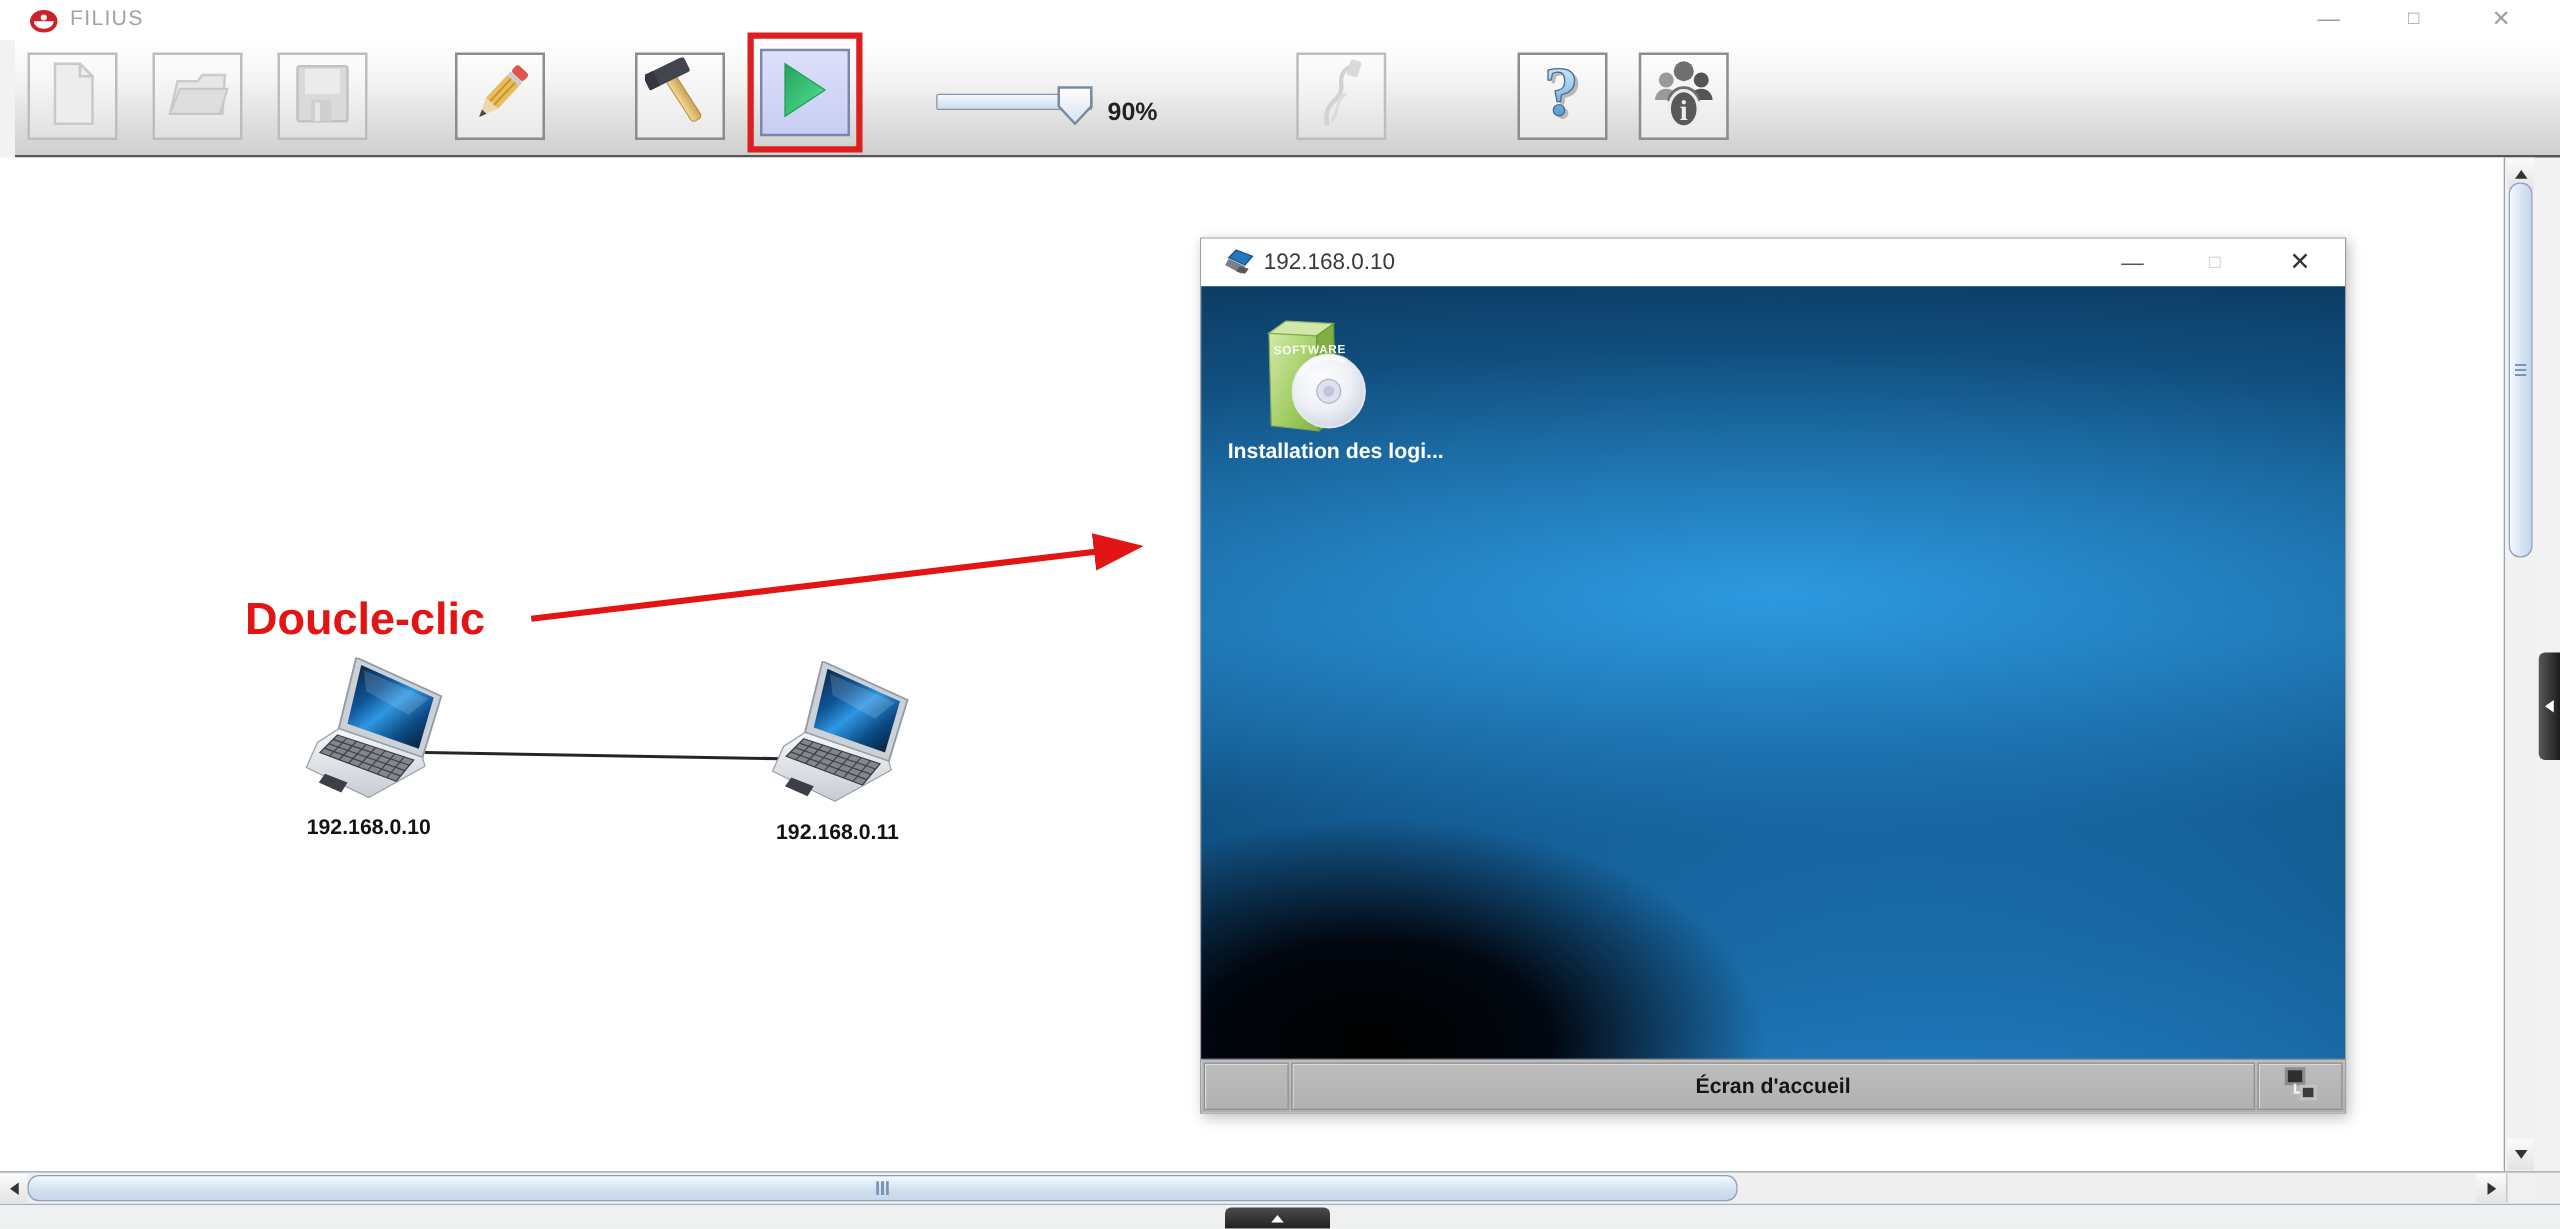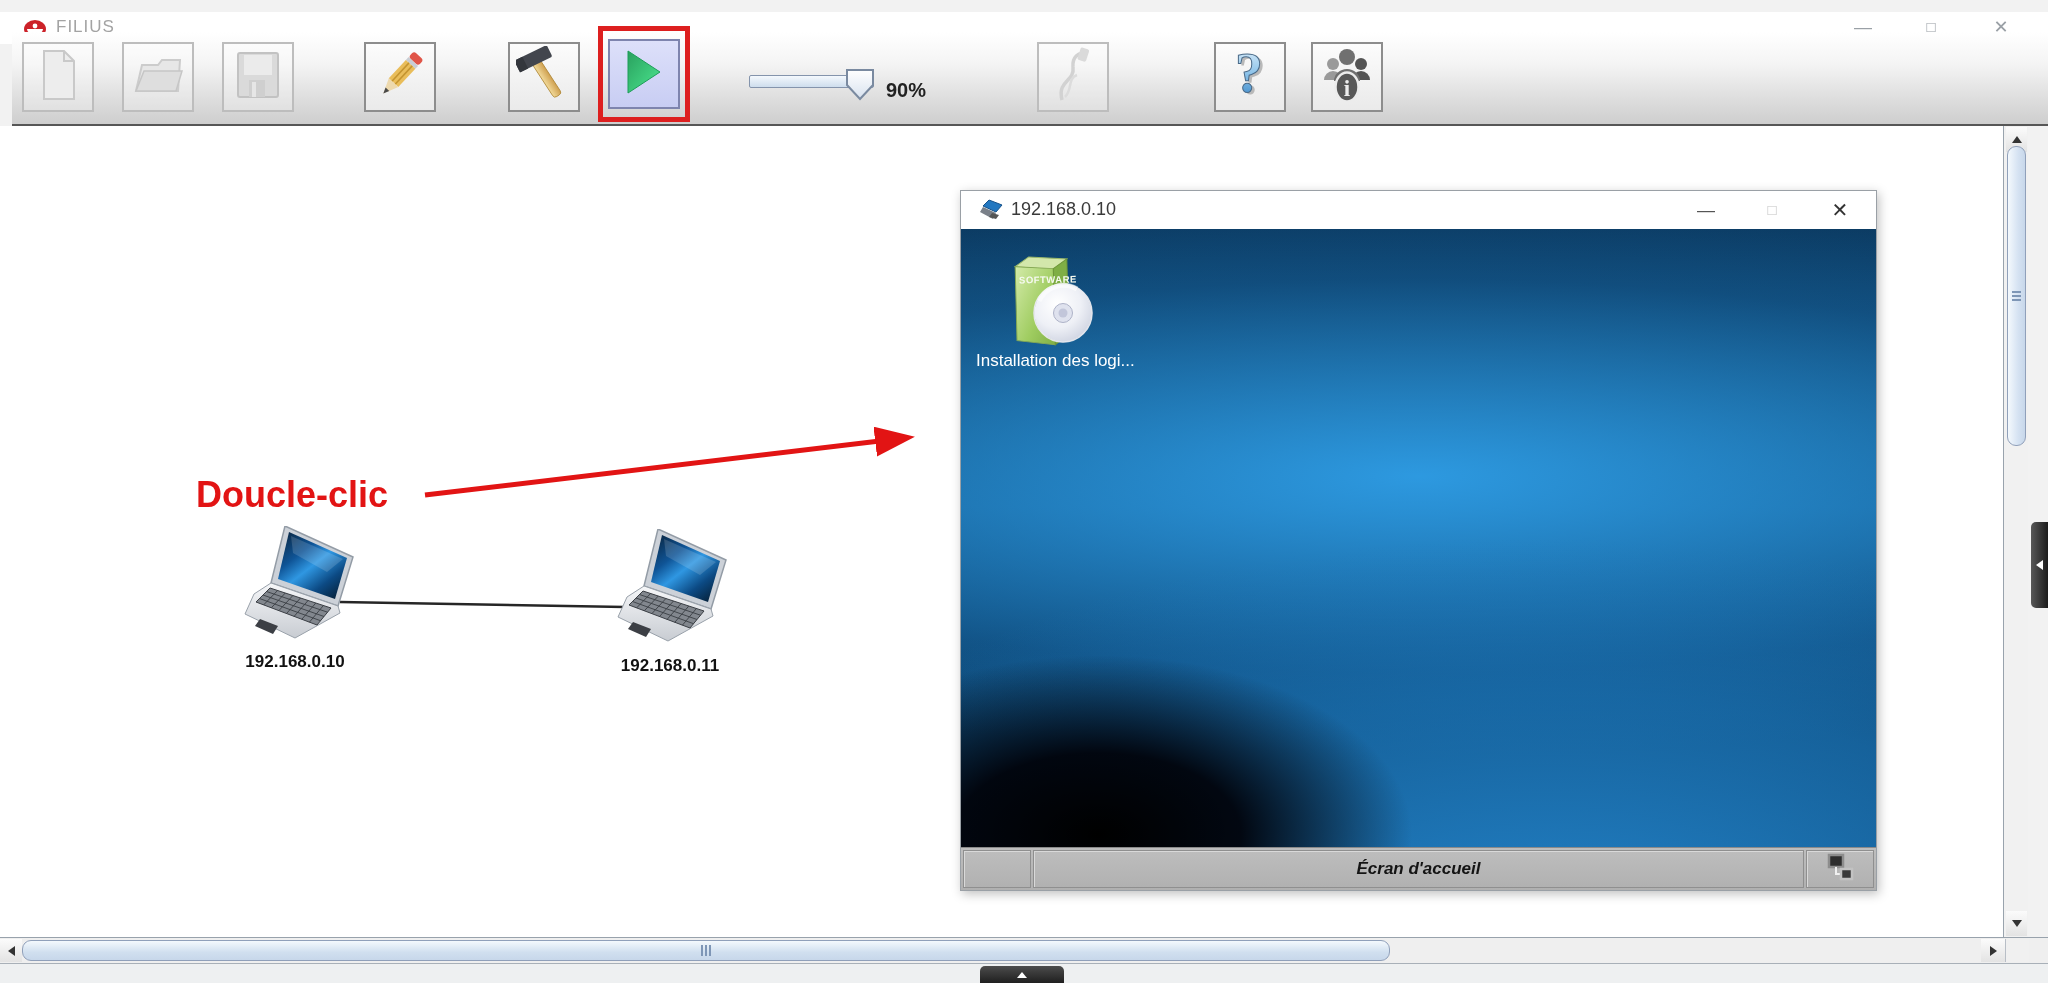--- a/index.html
+++ b/index.html
@@ -1,21 +1,21 @@
 <!DOCTYPE html>
 <html><head>
 <meta charset="utf-8">
 <style>
   html,body{margin:0;padding:0;background:#f2f2f2;}
   #app{position:relative;width:2048px;height:983px;overflow:hidden;
        font-family:"Liberation Sans",sans-serif;background:#f2f2f2;}
   .abs{position:absolute;}
 
   
-  .titlebar{left:0;top:12px;width:2048px;height:32px;background:#ffffff;}
+  .titlebar{left:0;top:0;width:2048px;height:32px;background:#ffffff;}
   .app-logo{left:22px;top:6px;}
   .app-title{left:56px;top:5px;font-size:17px;color:#a3a3a3;letter-spacing:1px;}
   .wctl{top:0;width:40px;height:30px;text-align:center;line-height:30px;color:#9aa0a6;cursor:default;}
   .wctl.min{left:1843px;font-size:18px;}
   .wctl.max{left:1911px;font-size:15px;}
   .wctl.cls{left:1981px;font-size:18px;}
 
   
   .toolbar{left:0;top:32px;width:2048px;height:94px;box-sizing:border-box;
     background:linear-gradient(180deg,#ffffff 0%,#f4f4f4 35%,#dedede 72%,#cecece 100%);
@@ -53,26 +53,26 @@
   .dctl.min{left:726px;color:#555;font-size:18px;}
   .dctl.max{left:792px;color:#c4c4c4;font-size:15px;}
   .dctl.cls{left:860px;color:#333;font-size:20px;}
   .dwin-desktop{position:absolute;left:0;top:38px;width:915px;height:618px;overflow:hidden;
     background:
       radial-gradient(ellipse 52% 44% at 15% 98%, #000000 0%, rgba(0,0,6,0.93) 30%, rgba(0,10,25,0) 66%),
       radial-gradient(ellipse 130% 95% at 64% 118%, rgba(38,140,214,0.95) 0%, rgba(30,124,194,0.55) 45%, rgba(0,0,0,0) 72%),
       radial-gradient(ellipse 160% 58% at 50% 40%, rgba(48,160,233,0.9) 0%, rgba(26,106,170,0.3) 55%, rgba(0,0,0,0) 78%),
       linear-gradient(180deg,#0b3a61 0%,#115280 30%,#145e92 45%,#0e4a78 68%,#0a3a60 100%);}
   .sw-icon{position:absolute;left:46px;top:22px;}
-  .sw-label{position:absolute;left:15px;top:122px;width:190px;text-align:left;
-    font-size:17px;font-weight:normal;color:#ffffff;}
+  .sw-label{position:absolute;left:4px;top:122px;width:190px;text-align:right;
+    font-size:17px;font-weight:bold;color:#ffffff;}
   .dwin-taskbar{position:absolute;left:0;top:656px;width:915px;height:43px;box-sizing:border-box;
     background:linear-gradient(#bebebe,#b0b0b0);border-top:1px solid #8a8a8a;}
   .tb-cell{position:absolute;top:2px;bottom:2px;box-sizing:border-box;
-    border:1px solid #8f8f8f;box-shadow:inset 1px 1px 0 #d9d9d9;font-style:italic;}
+    border:1px solid #8f8f8f;box-shadow:inset 1px 1px 0 #d9d9d9;}
   .tb-left{left:2px;width:68px;}
   .tb-center{left:72px;width:771px;display:flex;align-items:center;justify-content:center;
     font-size:17px;font-weight:bold;color:#141414;}
   .tb-right{left:845px;width:68px;display:flex;align-items:center;justify-content:center;}
 
   
   .vsb{left:2003px;top:126px;width:25px;height:811px;box-sizing:border-box;
     background:#f1f1f1;border-left:1px solid #99a3ad;}
   .sbtn{position:absolute;left:2px;width:21px;height:25px;
     background:linear-gradient(#fbfbfb,#e3e3e3);display:flex;align-items:center;justify-content:center;}

